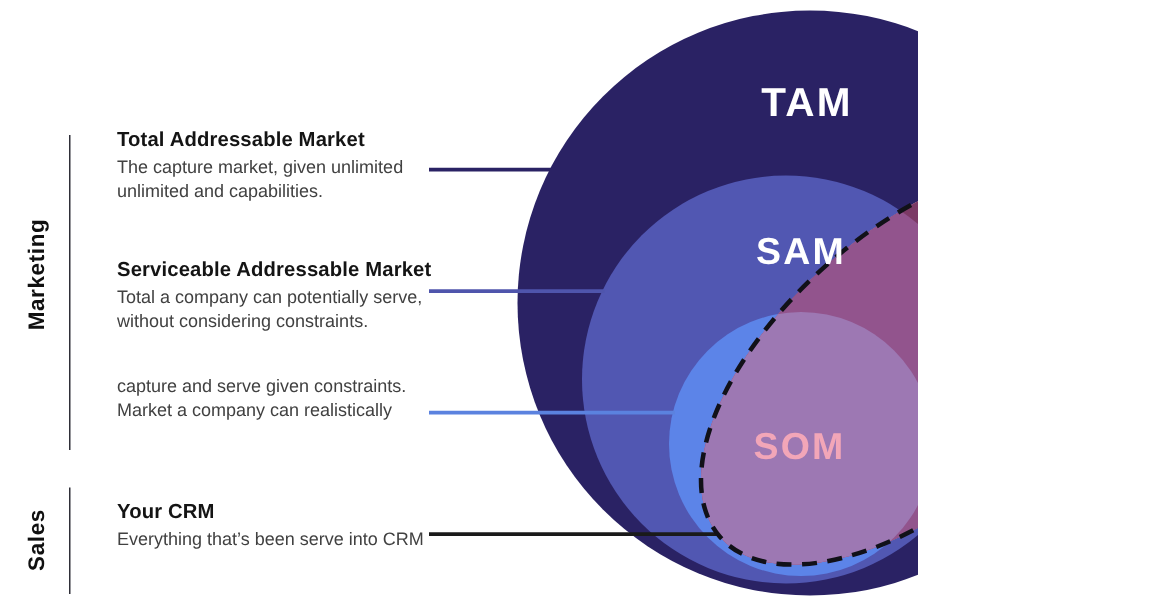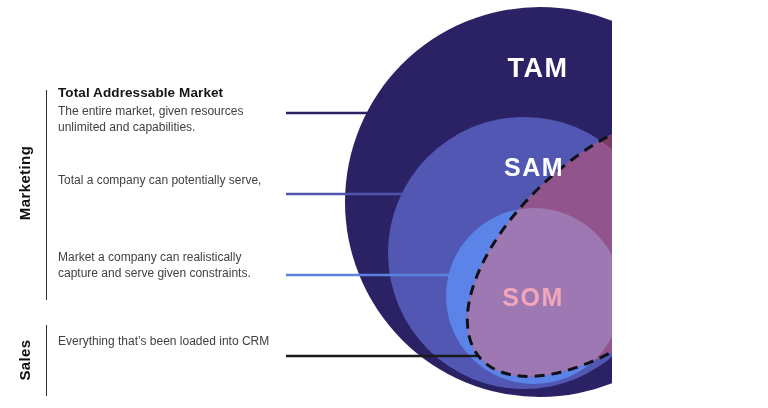--- a/index.html
+++ b/index.html
@@ -2,21 +2,21 @@
 <html><head>
 <meta charset="utf-8">
 <style>
   html,body { margin:0; padding:0; background:#ffffff; }
   .canvas {
     position:relative; width:612px; height:408px; background:#f9a8d4;
     font-family:"Liberation Sans", sans-serif; overflow:hidden;
   }
   svg.diagram { position:absolute; left:0; top:0; }
 
-  .section { position:absolute; left:58px; width:250px; }
+  .section { position:absolute; left:78px; width:250px; }
   .section .sec-heading {
     font-size:13.5px; font-weight:bold; color:#141414;
     margin:0 0 3px 0; line-height:15px; letter-spacing:0.1px;
   }
   .section .sec-line {
     font-size:12px; color:#414141; margin:0; line-height:16px;
   }
   .bracket { position:absolute; left:46px; width:0; border-left:1.5px solid #2f2f38; }
   .bracket-marketing { top:90px;  height:210px; }
   .bracket-sales     { top:325px; height:71px;  }
@@ -82,30 +82,33 @@
     <text x="533" y="306" class="big-label" font-size="25" letter-spacing="1.5" text-anchor="middle" fill="#F2A6B8">SOM</text>
   </svg>
 
   <div class="bracket bracket-marketing"></div>
   <div class="bracket bracket-sales"></div>
   <div class="v-label v-label-marketing">Marketing</div>
   <div class="v-label v-label-sales">Sales</div>
 
   <div class="section sec1">
     <div class="sec-heading">Total Addressable Market</div>
-    <div class="sec-line">The entire market, given resources</div>
+    <div class="sec-line">The capture market, given unlimited</div>
     <div class="sec-line">unlimited and capabilities.</div>
   </div>
 
   <div class="section sec2">
+    <div class="sec-heading">Serviceable Addressable Market</div>
     <div class="sec-line">Total a company can potentially serve,</div>
+    <div class="sec-line">without considering constraints.</div>
   </div>
 
   <div class="section sec3">
+    <div class="sec-line">capture and serve given constraints.</div>
     <div class="sec-line">Market a company can realistically</div>
-    <div class="sec-line">capture and serve given constraints.</div>
   </div>
 
   <div class="section sec4">
-    <div class="sec-line">Everything that’s been loaded into CRM</div>
+    <div class="sec-heading">Your CRM</div>
+    <div class="sec-line">Everything that’s been serve into CRM</div>
   </div>
 
 </div>
 
 </body></html>

